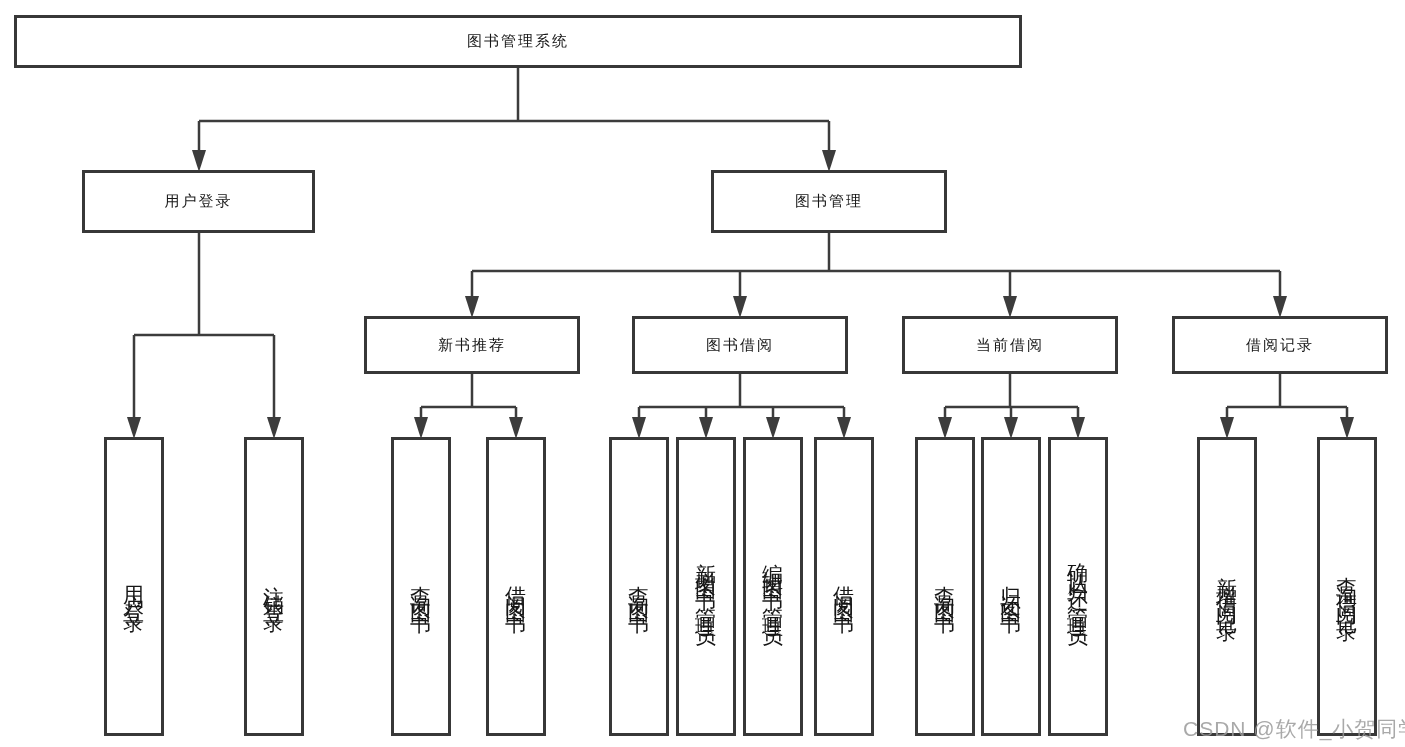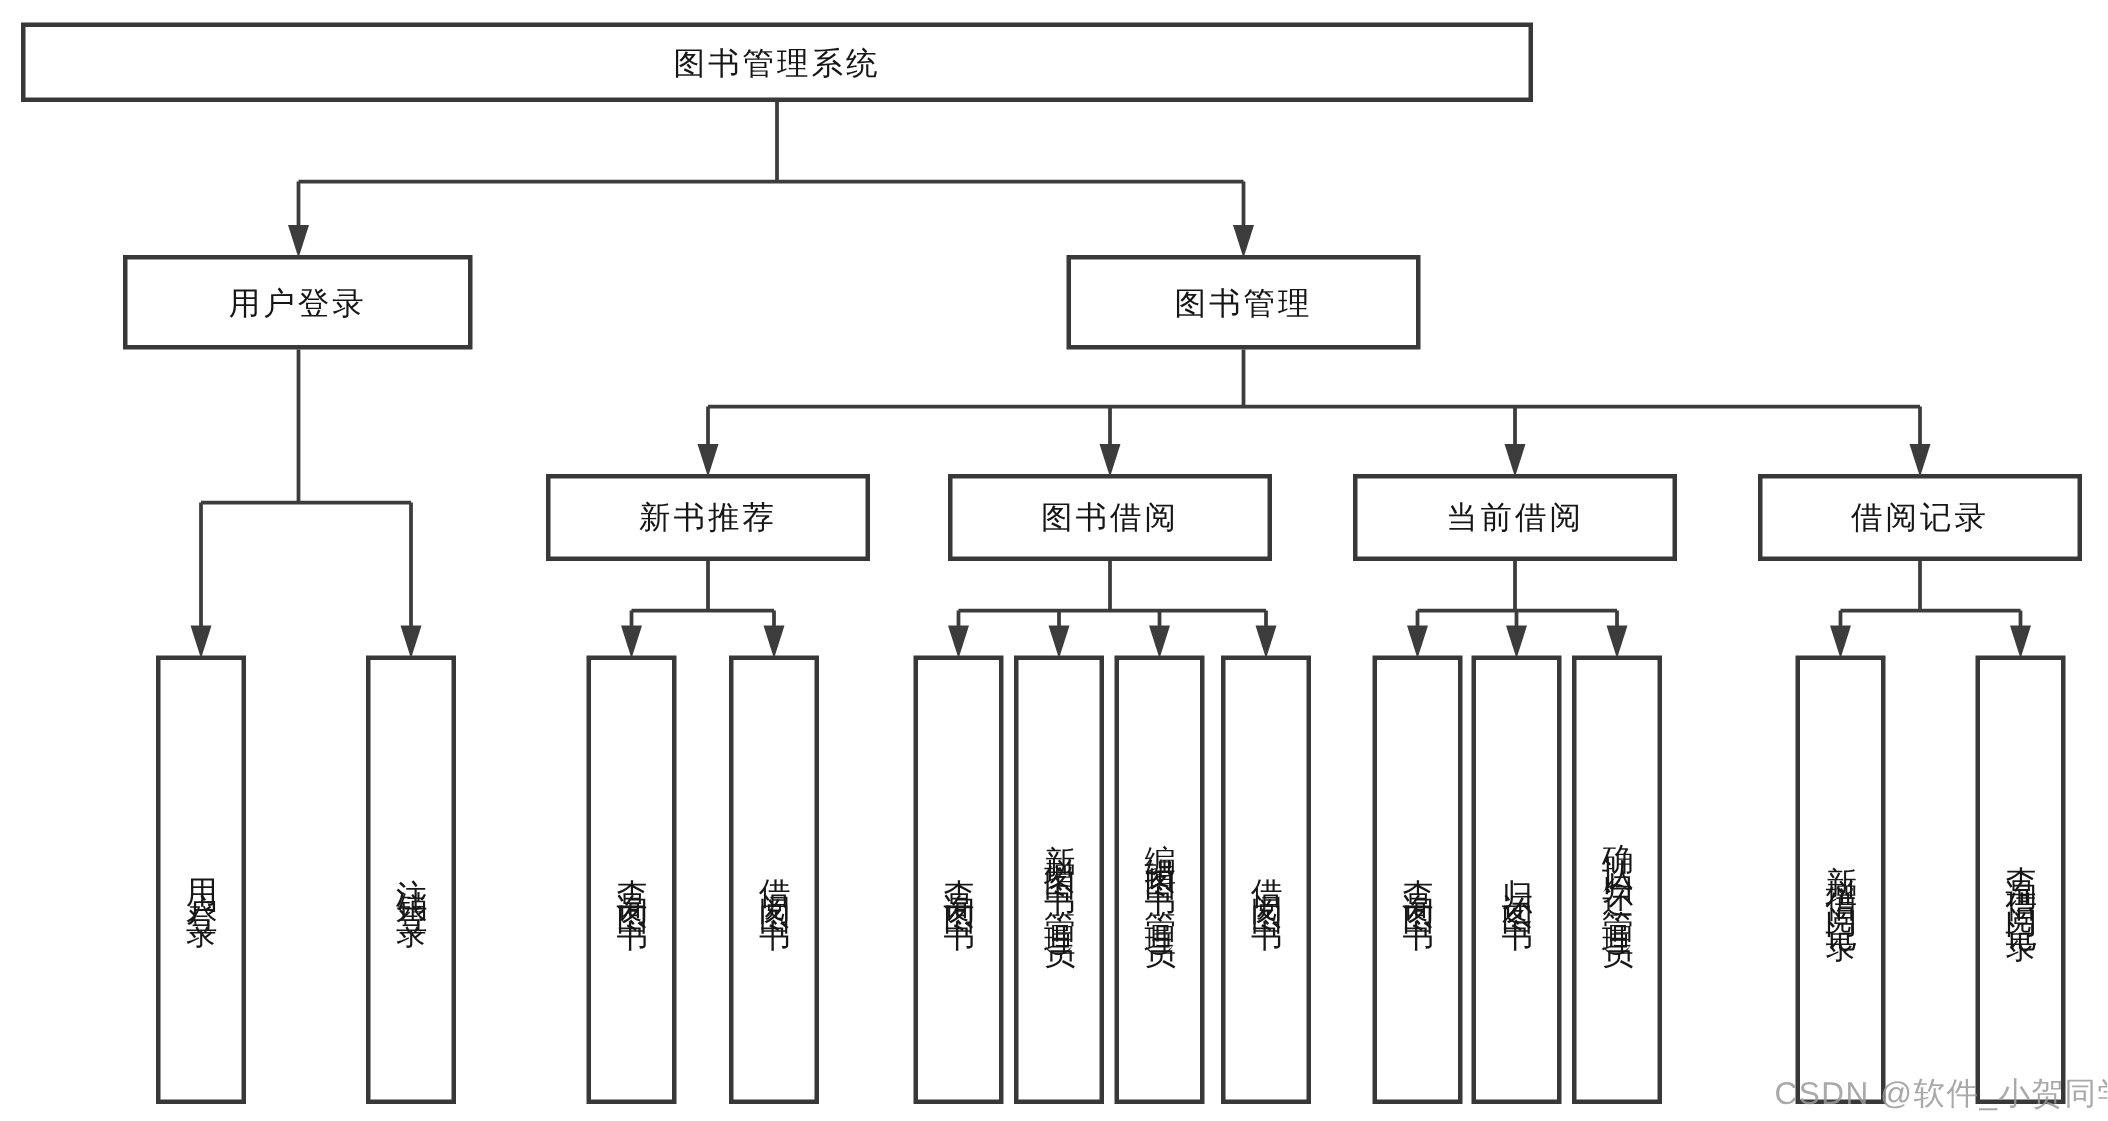--- a/index.html
+++ b/index.html
@@ -15,21 +15,21 @@
     box-sizing:border-box;
     background:#ffffff;
     border:3px solid #383838;
     display:flex;
     align-items:center;
     justify-content:center;
     color:#161616;
     z-index:2;
   }
   .node .lbl{
-    font-size:21px;
+    font-size:15px;
     letter-spacing:2px;
     white-space:nowrap;
   }
   .leaf .lbl{
     writing-mode:vertical-rl;
     text-orientation:mixed;
     letter-spacing:9px;
     font-size:21px;
     line-height:1;
     white-space:normal;

